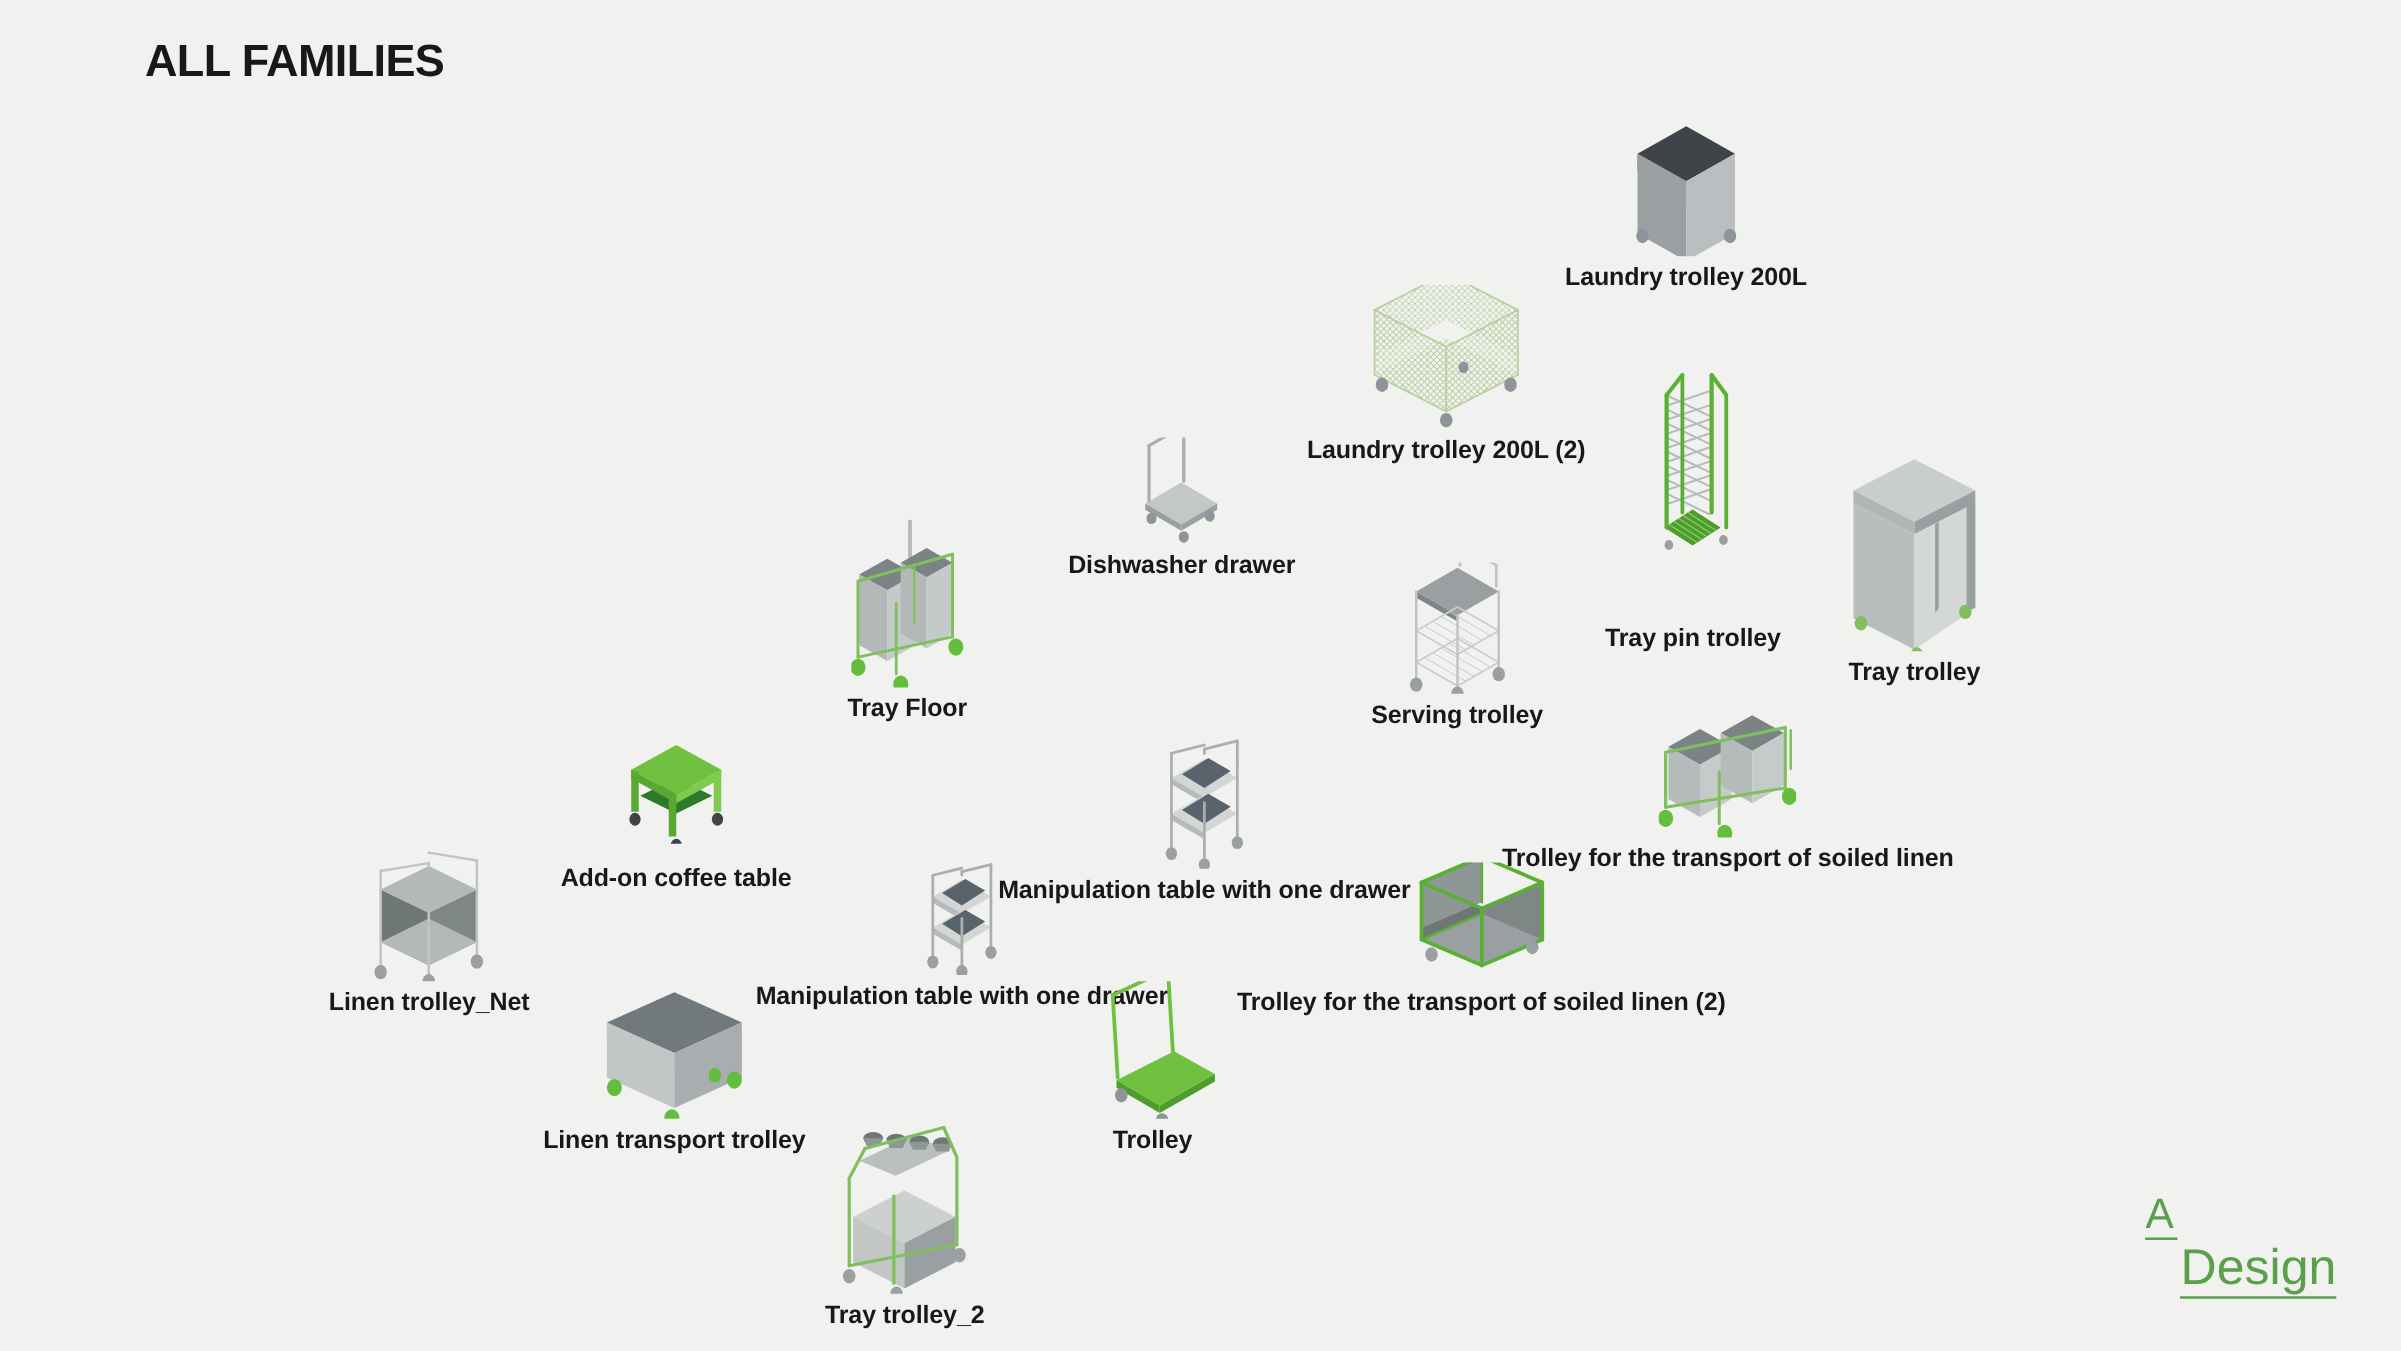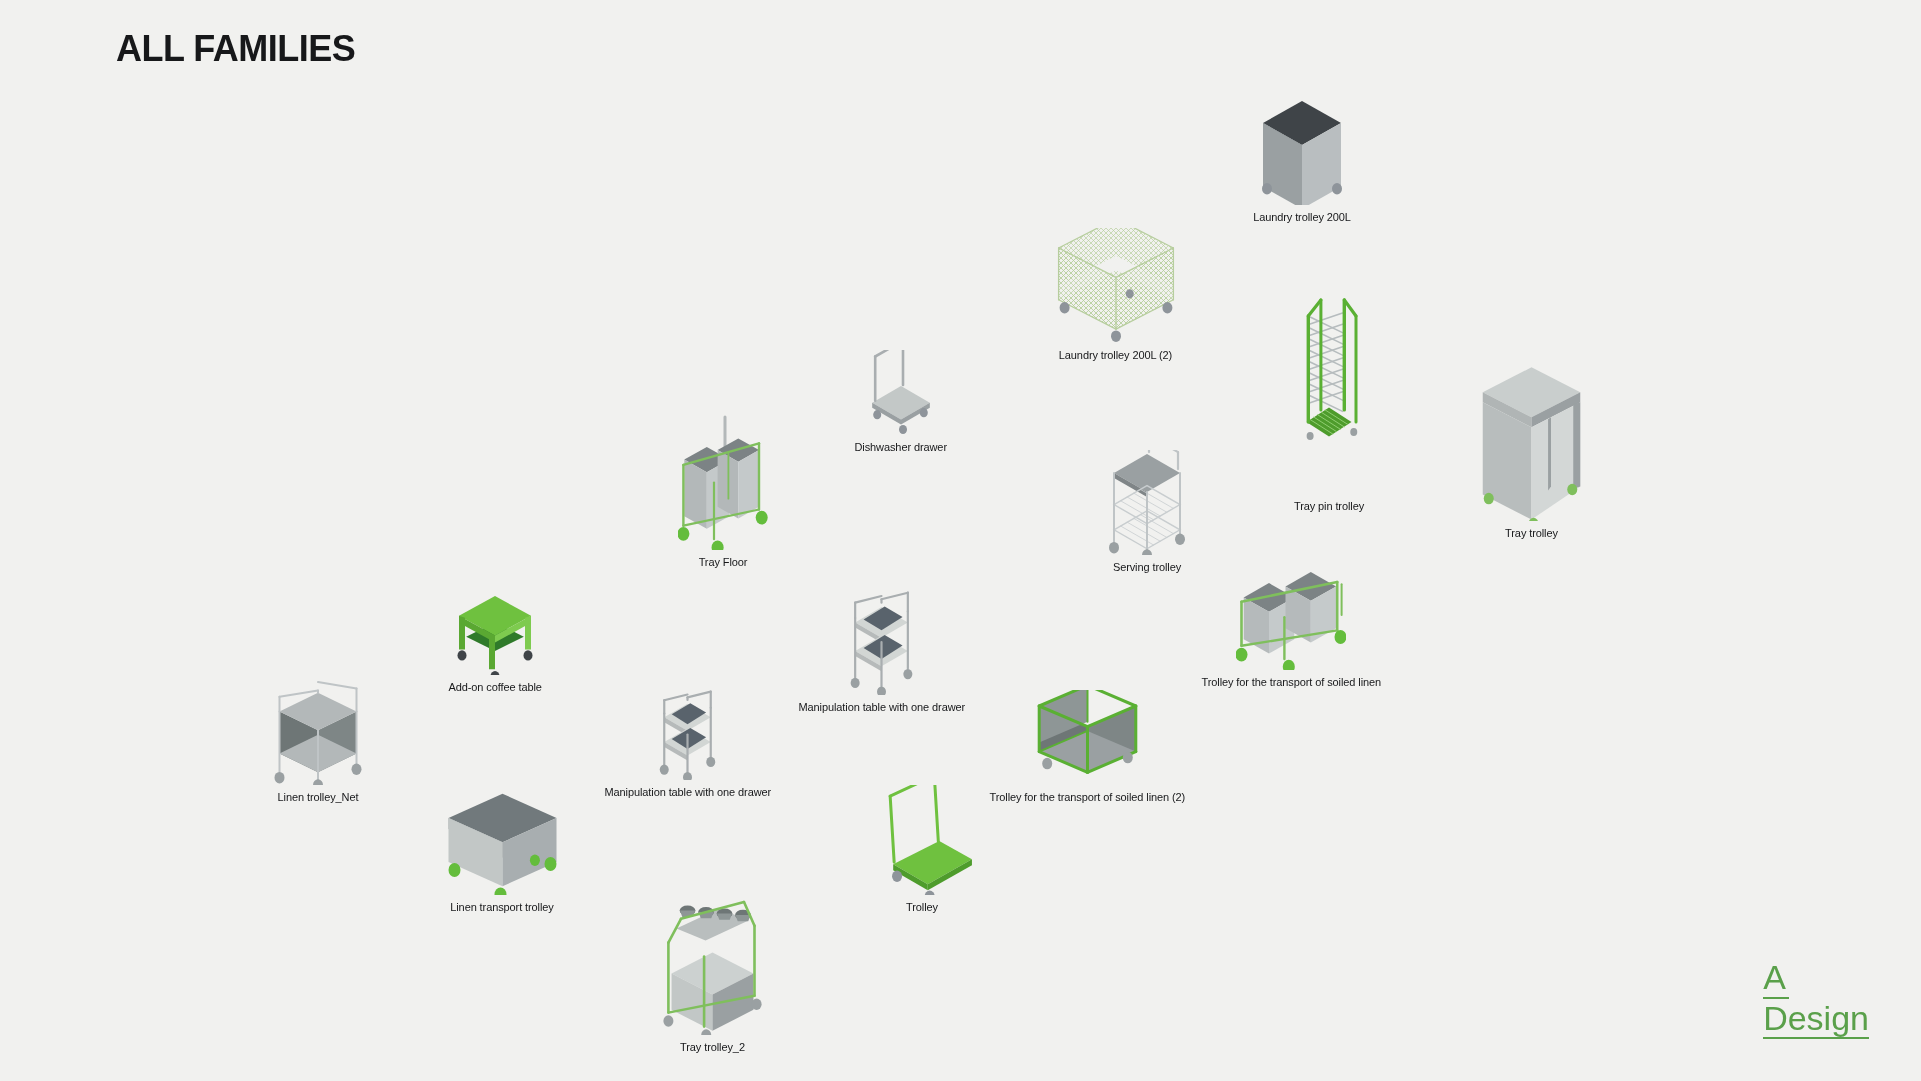--- a/index.html
+++ b/index.html
@@ -34,22 +34,22 @@
     display: flex;
     flex-direction: column;
     align-items: center;
   }
   .item-figure {
     position: relative;
   }
   .item-figure svg { display: block; }
   .item-label {
     margin-top: 6px;
-    font-size: 11px;
-    font-weight: normal;
+    font-size: 20px;
+    font-weight: bold;
     color: #17181a;
     white-space: nowrap;
     text-align: left;
     letter-spacing: -0.1px;
   }
 
   
   #brand-logo {
     position: absolute;
     right: 52px;
@@ -62,24 +62,25 @@
   }
   #brand-logo .brand-a {
     font-size: 34px;
     display: block;
     border-bottom: 2.5px solid #5aa04a;
     width: 26px;
     padding-bottom: 1px;
     margin-bottom: 2px;
   }
   #brand-logo .brand-word {
-    font-size: 34px;
+    font-size: 40px;
     display: block;
     border-bottom: 2.5px solid #5aa04a;
     padding-bottom: 1px;
+    margin-left: 28px;
   }
 </style>
 </head>
 <body>
 
 <div id="page-title">ALL FAMILIES</div>
 
 <div id="items-layer">
     <div class="item" style="left: 1252px; top: 95px;">
       <div class="item-figure">
@@ -245,21 +246,21 @@
           <polygon points="62.5,71.3 111.25,46.3 111.25,130.416 62.5,163.6" fill="#d3d7d6"></polygon>
           <polygon points="79.075,63.3 82,61.3 82,130.416 79.075,134.50799999999998" fill="#9aa0a2"></polygon>
           <polygon points="104.25,48.3 111.25,46.3 111.25,130.416 104.25,132.462" fill="#9aa0a2"></polygon>
           <ellipse cx="19.75" cy="142.6" rx="5" ry="5.75" fill="#7fbf5c"></ellipse>
           <ellipse cx="103.25" cy="133.48499999999999" rx="5" ry="5.75" fill="#7fbf5c"></ellipse>
           <ellipse cx="64.5" cy="167.6" rx="5" ry="5.75" fill="#7fbf5c"></ellipse>
         </svg>
       </div>
       <div class="item-label">Tray trolley</div>
     </div>
-    <div class="item" style="left: 448.5px; top: 595px;">
+    <div class="item" style="left: 448.5px; top: 595px; gap: 11px;">
       <div class="item-figure">
         <svg width="90" height="80" viewBox="0 0 90 80">
           <polygon points="16.2,41.632000000000005 45,27.376000000000005 73.8,41.632000000000005 45,55.888000000000005" fill="#2f7a2a"></polygon>
           <polygon points="9,20.8 45,1 81,20.8 45,40.6" fill="#6fc13f"></polygon>
           <polygon points="9,20.8 15,22.8 15,54.400000000000006 9,54.400000000000006" fill="#5aa832"></polygon>
           <polygon points="45,40.6 39,38.6 39,74.2 45,74.2" fill="#5aa832"></polygon>
           <polygon points="75,22.8 81,20.8 81,54.400000000000006 75,54.400000000000006" fill="#7ecb4f"></polygon>
           <polygon points="9,20.8 45,40.6 45,47.6 9,27.8" fill="#5aa832"></polygon>
           <polygon points="45,40.6 81,20.8 81,27.8 45,47.6" fill="#7ecb4f"></polygon>
           <ellipse cx="12" cy="60.400000000000006" rx="4.5" ry="5.175" fill="#3f4448"></ellipse>

